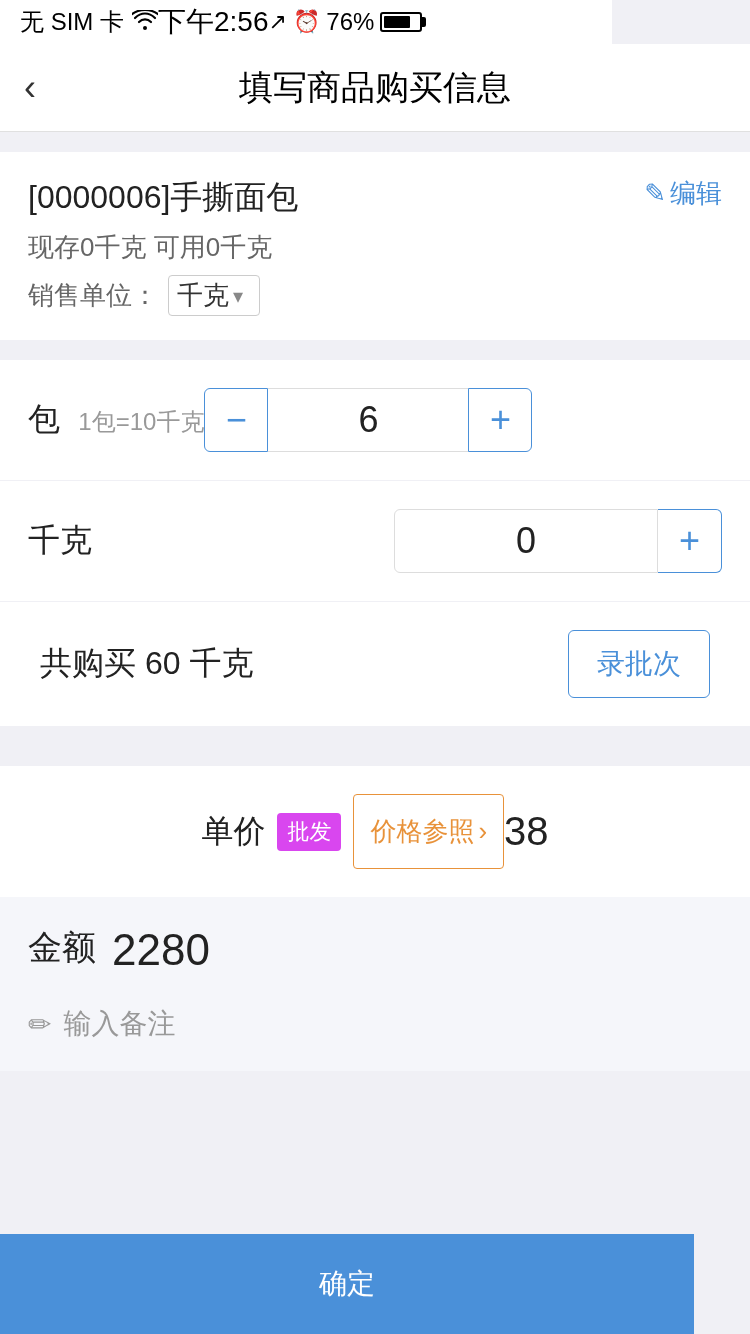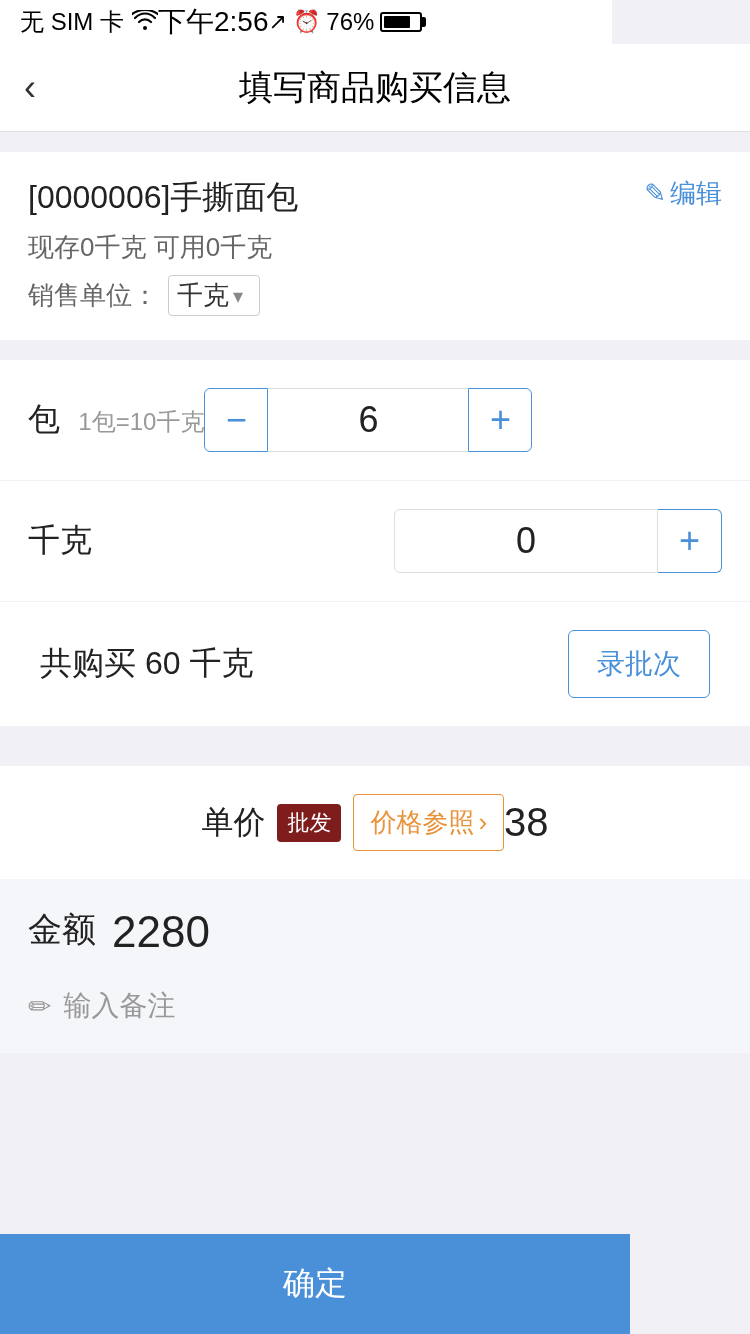--- a/index.html
+++ b/index.html
@@ -213,31 +213,31 @@
       align-items: center;
       justify-content: center;
     }
     .price-left {
       display: flex;
       align-items: center;
       gap: 12px;
     }
     .price-label { font-size: 32px; color: #222; }
     .price-tag {
-      background: #7f1d1d;
+      background: #d946ef;
       color: #fff;
       font-size: 22px;
       padding: 4px 10px;
       border-radius: 4px;
     }
     .price-ref-btn {
       border: 1px solid #e8923a;
       color: #e8923a;
       font-size: 26px;
-      padding: 10px 16px;
+      padding: 19px 16px;
       border-radius: 4px;
       display: flex;
       align-items: center;
       gap: 4px;
       cursor: pointer;
     }
     .price-value {
       font-size: 40px;
       color: #222;
       font-weight: 400;
@@ -270,25 +270,25 @@
       flex: 1;
       background: #f0f0f5;
       height: 360px;
     }
 
     
     .confirm-btn {
       position: fixed;
       bottom: 0;
       left: 0;
-      width: 630px;
+      width: 694px;
       height: 100px;
       background: #4a90d9;
       color: #fff;
-      font-size: 32px;
+      font-size: 28px;
       display: flex;
       align-items: center;
       justify-content: center;
       cursor: pointer;
       border: none;
     }
   </style>
 </head>
 <body>
 

